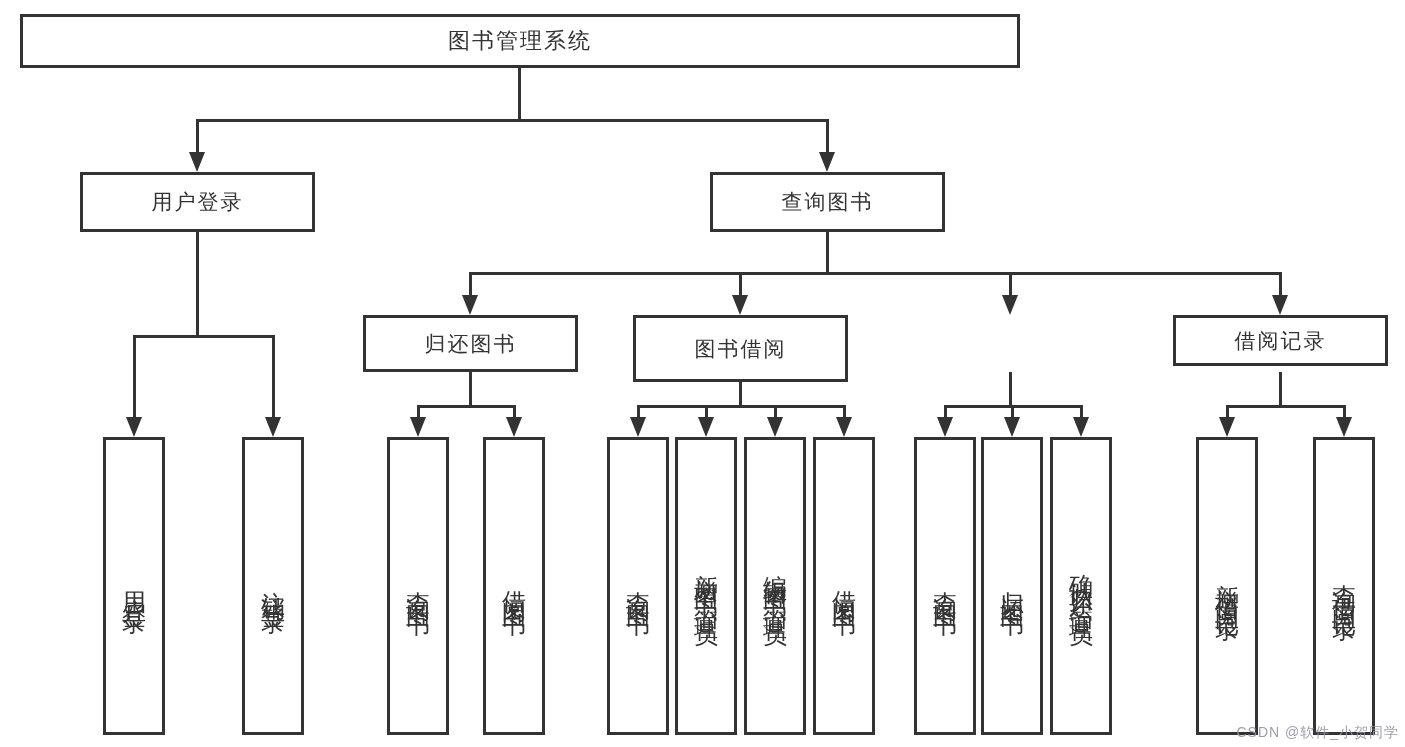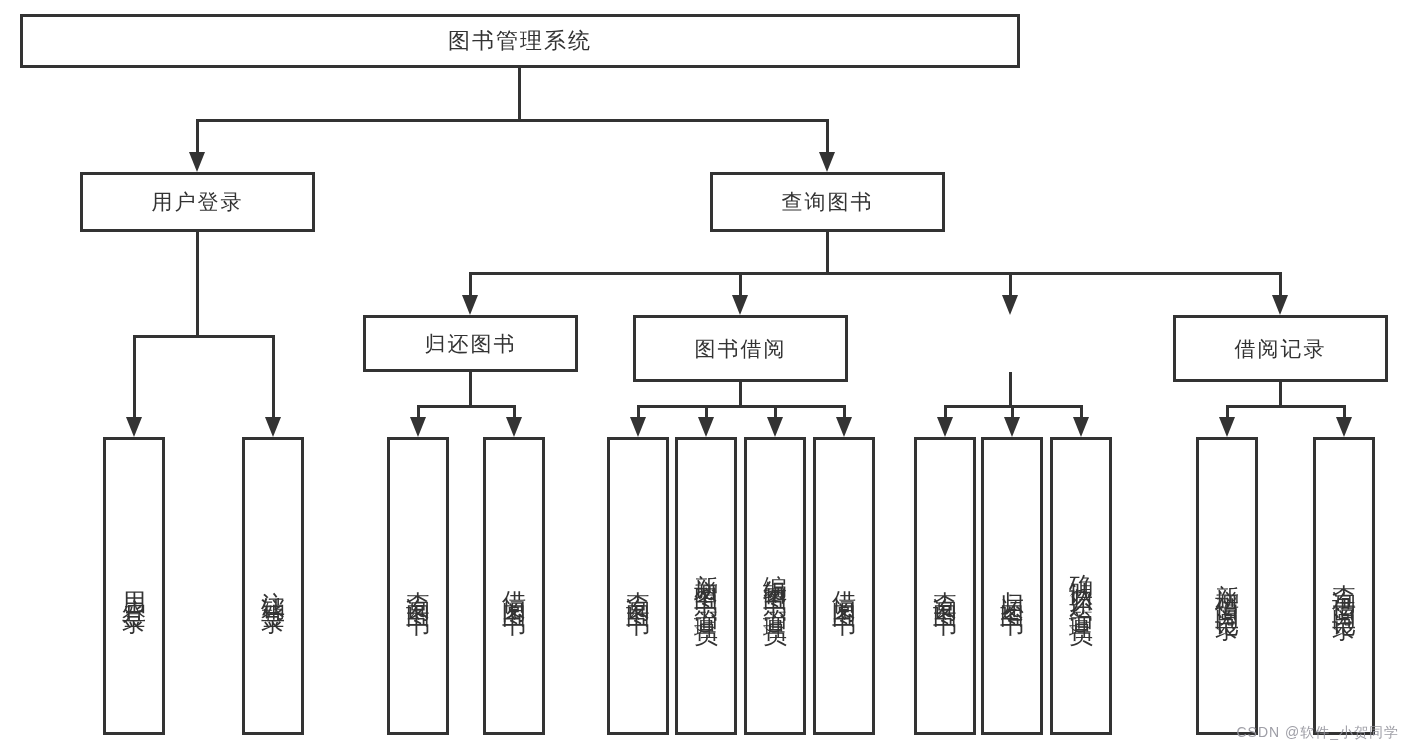--- a/index.html
+++ b/index.html
@@ -103,21 +103,21 @@
   <div class="box hbox" style="left:710px;top:172px;width:235px;height:60px;">
     <span>查询图书</span>
   </div>
 
   <div class="box hbox" style="left:363px;top:315px;width:215px;height:57px;">
     <span>归还图书</span>
   </div>
   <div class="box hbox" style="left:633px;top:315px;width:215px;height:67px;">
     <span>图书借阅</span>
   </div>
-  <div class="box hbox" style="left:1173px;top:315px;width:215px;height:67px;">
+  <div class="box hbox" style="left:1173px;top:315px;width:215px;height:51px;">
     <span>借阅记录</span>
   </div>
 
   <div class="box leaf" style="left:103px;top:437px;width:62px;height:298px;">
     <span class="vtext">用户登录</span>
   </div>
   <div class="box leaf" style="left:242px;top:437px;width:62px;height:298px;">
     <span class="vtext">注销登录</span>
   </div>
   <div class="box leaf" style="left:387px;top:437px;width:62px;height:298px;">

